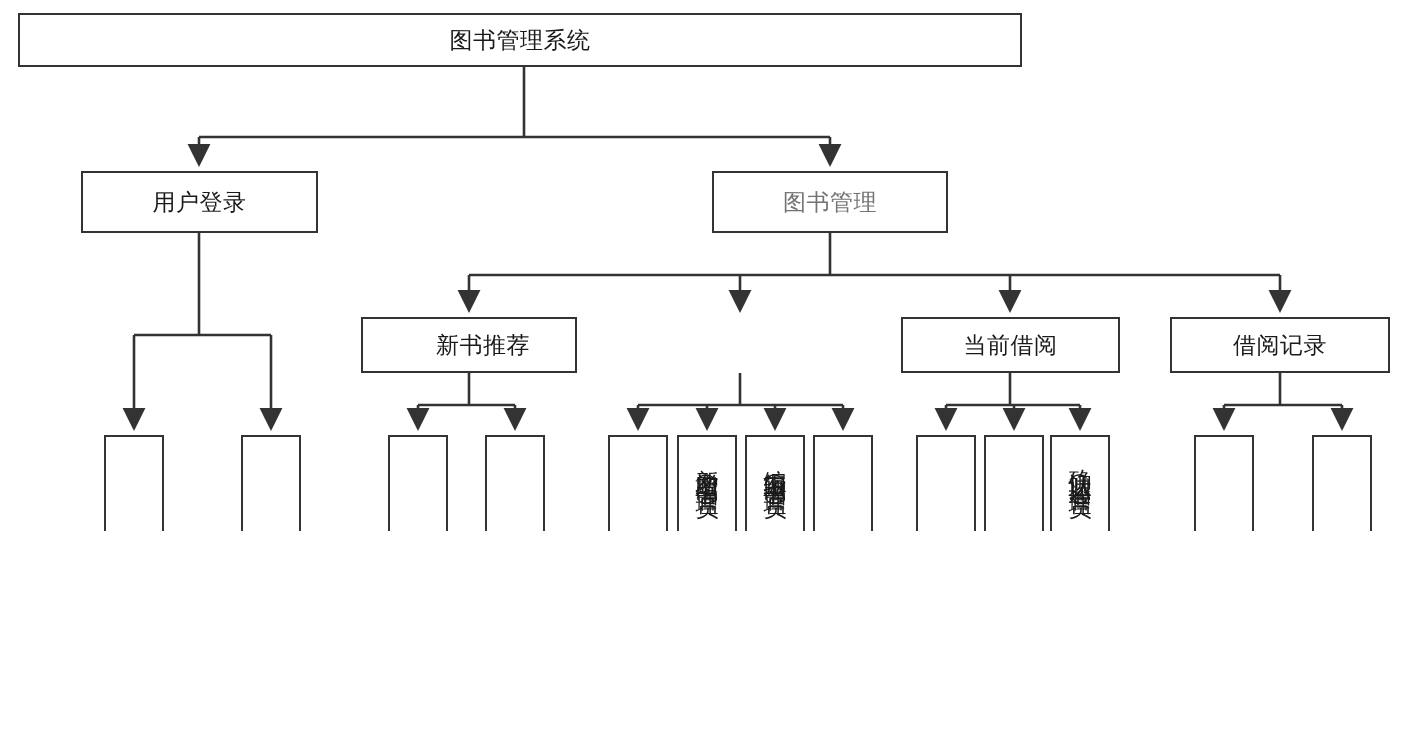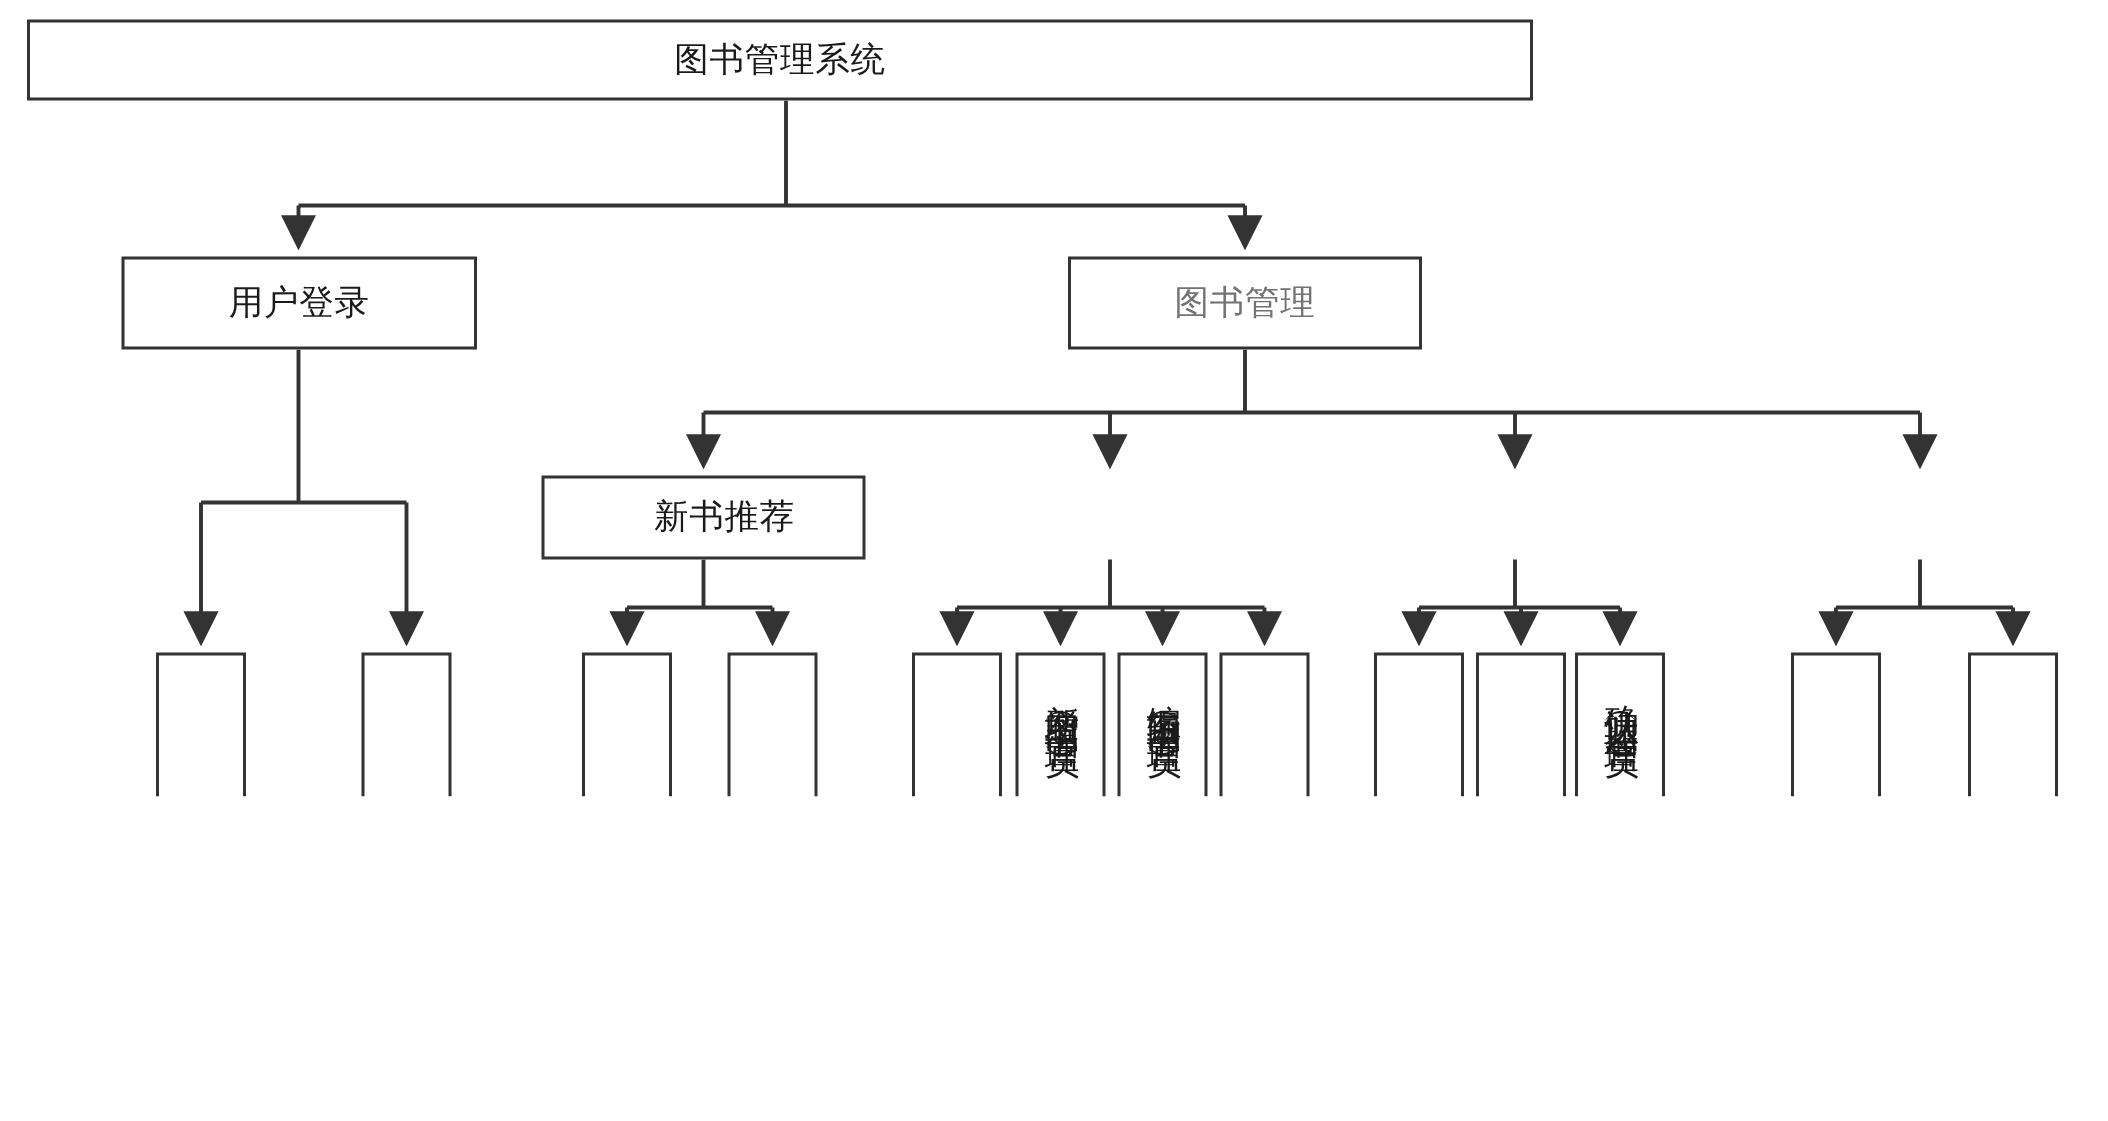--- a/index.html
+++ b/index.html
@@ -145,20 +145,26 @@
   <div class="node horiz" style="left: 81px; top: 171px; width: 237px; height: 62px; background: rgb(255, 255, 255); border-color: rgb(51, 51, 51);">
     <span class="label" style="color: rgb(26, 26, 26);">用户登录</span>
   </div>
   <div class="node horiz" style="left: 712px; top: 171px; width: 236px; height: 62px; background: rgb(255, 255, 255); border-color: rgb(51, 51, 51);">
     <span class="label" style="color: #737373;">图书管理</span>
   </div>
 
   <div class="node horiz" style="left: 361px; top: 317px; width: 216px; height: 56px; background: rgb(255, 255, 255); border-color: rgb(51, 51, 51);">
     <span class="label" style="color: rgb(26, 26, 26); margin-left: 28px;">新书推荐</span>
   </div>
+  <div class="node horiz" style="left: 901px; top: 317px; width: 219px; height: 56px; background: rgb(255, 255, 255); border-color: rgb(51, 51, 51);">
+    <span class="label" style="color: rgb(26, 26, 26);">当前借阅</span>
+  </div>
+  <div class="node horiz" style="left: 1170px; top: 317px; width: 220px; height: 56px; background: rgb(255, 255, 255); border-color: rgb(51, 51, 51);">
+    <span class="label" style="color: rgb(26, 26, 26);">借阅记录</span>
+  </div>
 
   <div class="node vert centered" style="left: 104px; top: 435px; width: 60px; height: 300px; background: rgb(255, 255, 255); border-color: rgb(51, 51, 51);">
     <span class="label" style="color: rgb(26, 26, 26);">用户登录</span>
   </div>
   <div class="node vert centered" style="left: 241px; top: 435px; width: 60px; height: 300px; background: rgb(255, 255, 255); border-color: rgb(51, 51, 51);">
     <span class="label" style="color: rgb(26, 26, 26);">注销登录</span>
   </div>
   <div class="node vert centered" style="left: 388px; top: 435px; width: 60px; height: 300px; background: rgb(255, 255, 255); border-color: rgb(51, 51, 51);">
     <span class="label" style="color: rgb(26, 26, 26);">查询图书</span>
   </div>

